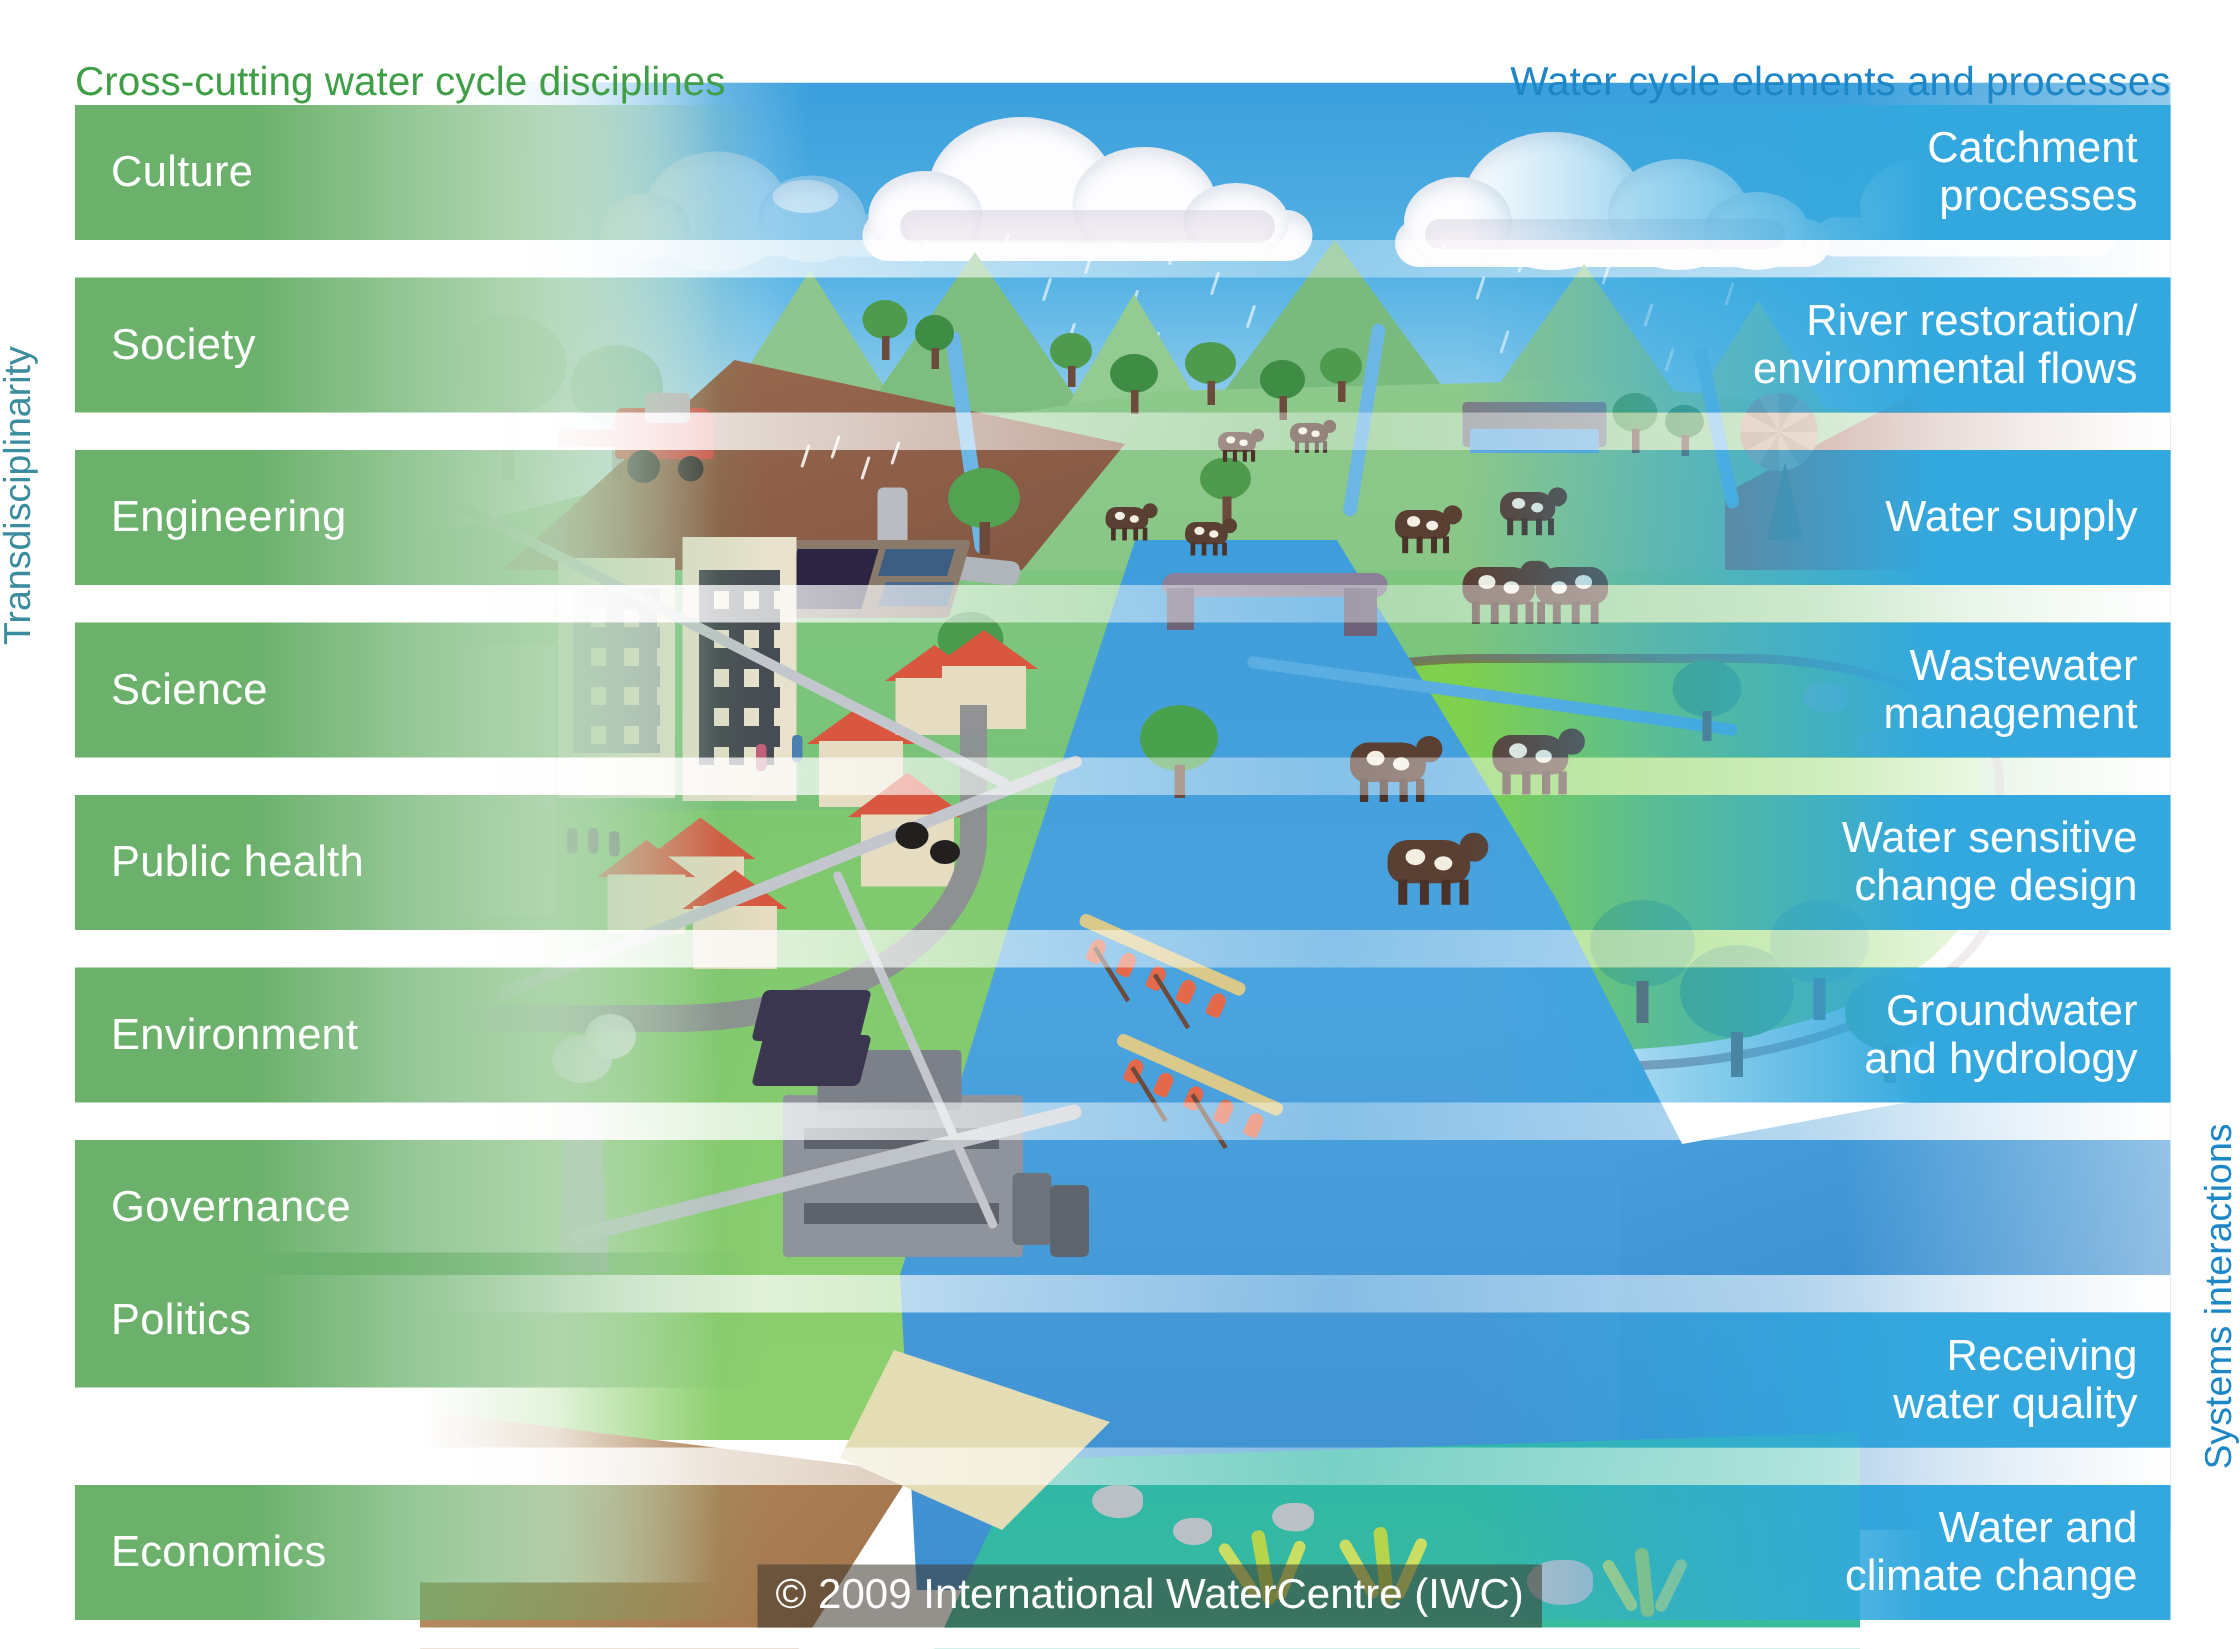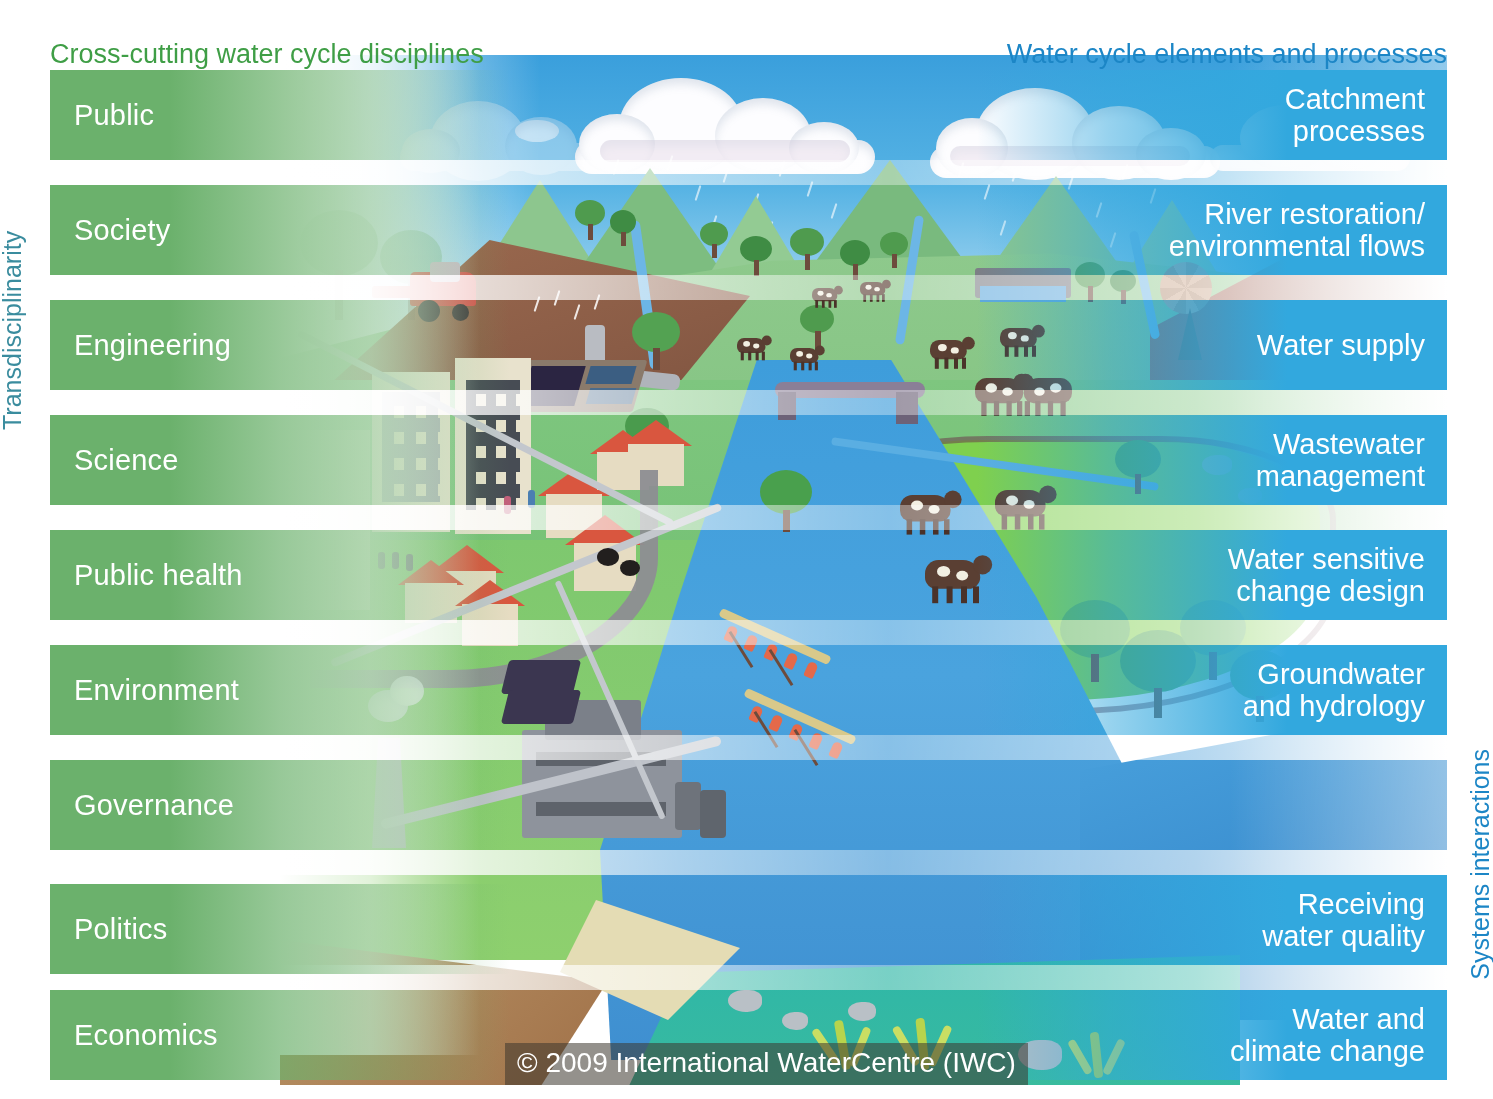--- a/index.html
+++ b/index.html
@@ -558,41 +558,41 @@
   <div class="sep soft" style="top:850px;"></div>
   <div class="sep soft" style="top:965px;"></div>
 
   <div class="head" id="head-left">Cross-cutting water cycle disciplines</div>
   <div class="head" id="head-right">Water cycle elements and processes</div>
 
   <div class="vlabel" id="v-left">Transdisciplinarity</div>
   <div class="vlabel" id="v-right">Systems interactions</div>
 
   <div class="bar bar-left" style="top:70px;">
-      <span>Public</span>
+      <span>Culture</span>
     </div>
   <div class="bar bar-left" style="top:185px;">
       <span>Society</span>
     </div>
   <div class="bar bar-left" style="top:300px;">
       <span>Engineering</span>
     </div>
   <div class="bar bar-left" style="top:415px;">
       <span>Science</span>
     </div>
   <div class="bar bar-left" style="top:530px;">
       <span>Public health</span>
     </div>
   <div class="bar bar-left" style="top:645px;">
       <span>Environment</span>
     </div>
   <div class="bar bar-left" style="top:760px;">
       <span>Governance</span>
     </div>
-  <div class="bar bar-left" style="top:884px;align-items:center;">
+  <div class="bar bar-left" style="top:835px;align-items:center;">
       <span>Politics</span>
     </div>
   <div class="bar bar-left" style="top:990px;">
       <span>Economics</span>
     </div>
 
   <div class="bar bar-right" style="top:70px;">
     <div>
         <span>Catchment</span>
         <span>processes</span>

